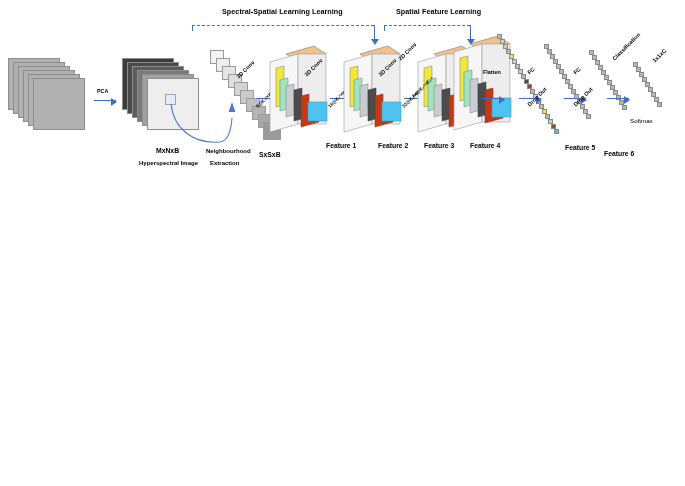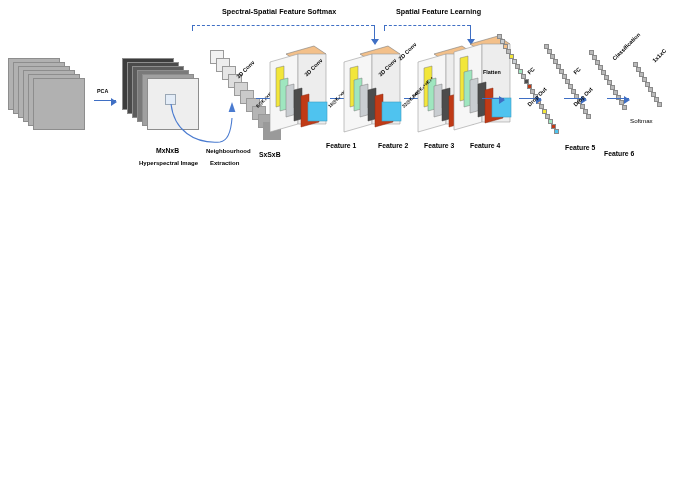--- a/index.html
+++ b/index.html
@@ -83,21 +83,21 @@
     border:0.5px solid #8a8a8a;box-sizing:border-box;
     background:#b9b9b9;
   }
   svg{overflow:visible;}
 </style>
 </head>
 <body>
 
 <div id="canvas">
 
-  <div class="lbl hdr" style="left:222px;top:8px;">Spectral-Spatial Feature Softmax</div>
+  <div class="lbl hdr" style="left:222px;top:8px;">Spectral-Spatial Learning Learning</div>
   <div class="lbl hdr" style="left:396px;top:8px;">Spatial Feature Learning</div>
 
   <div class="dash-h" style="left:192px;top:25px;width:182px;"></div>
   <div class="dash-v" style="left:192px;top:25px;height:6px;"></div>
   <div class="arrow-dn" style="left:374px;top:25px;height:14px;"></div>
 
   <div class="dash-h" style="left:384px;top:25px;width:86px;"></div>
   <div class="dash-v" style="left:384px;top:25px;height:6px;"></div>
   <div class="arrow-dn" style="left:470px;top:25px;height:14px;"></div>
 

